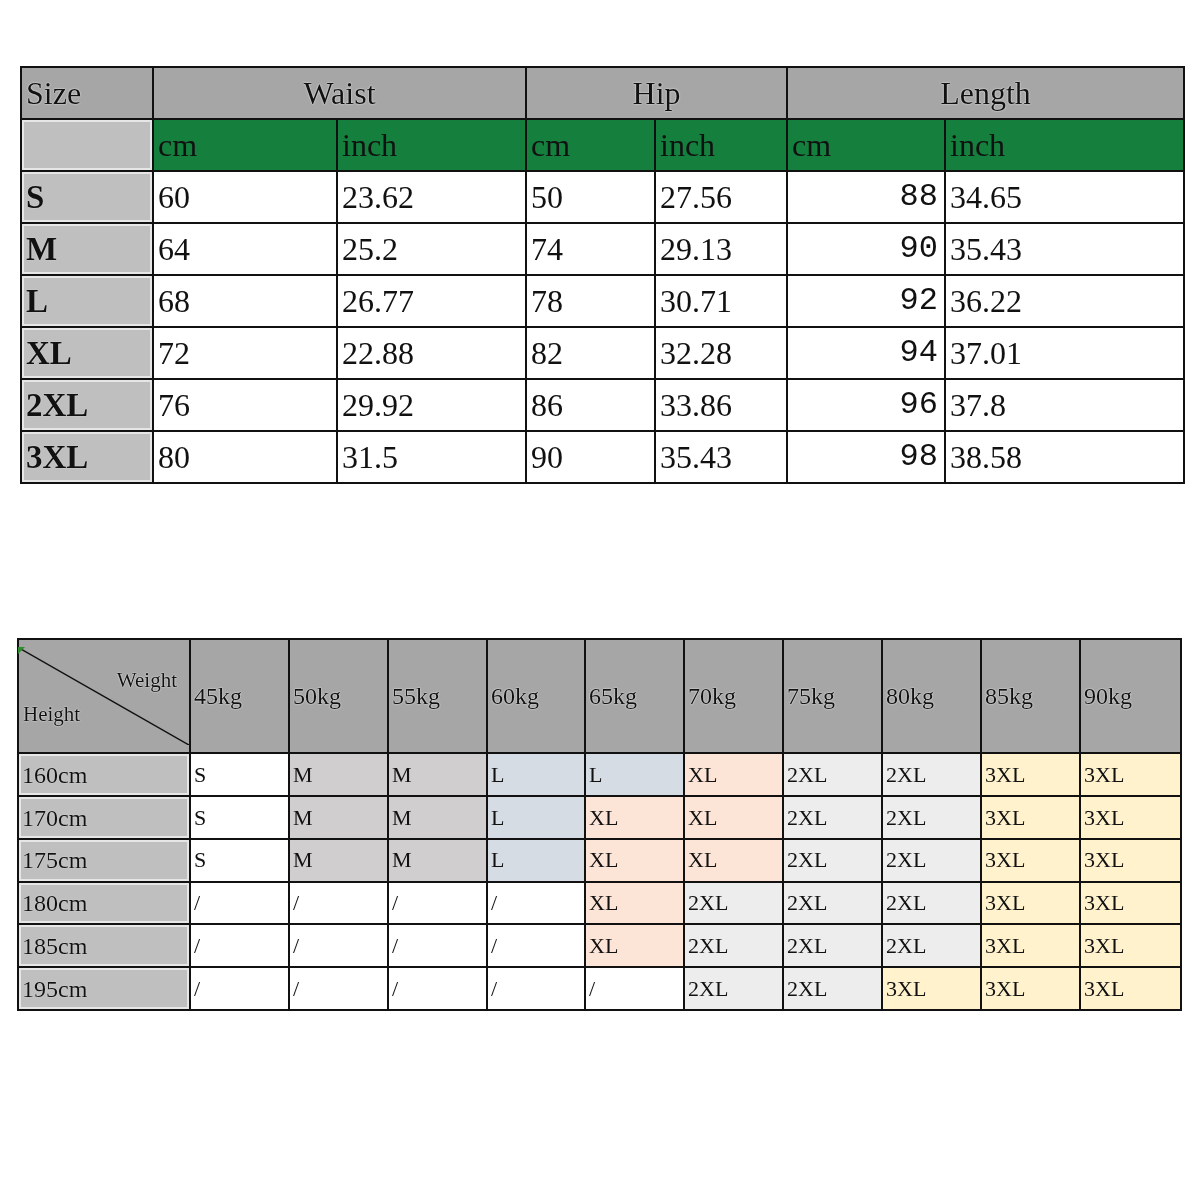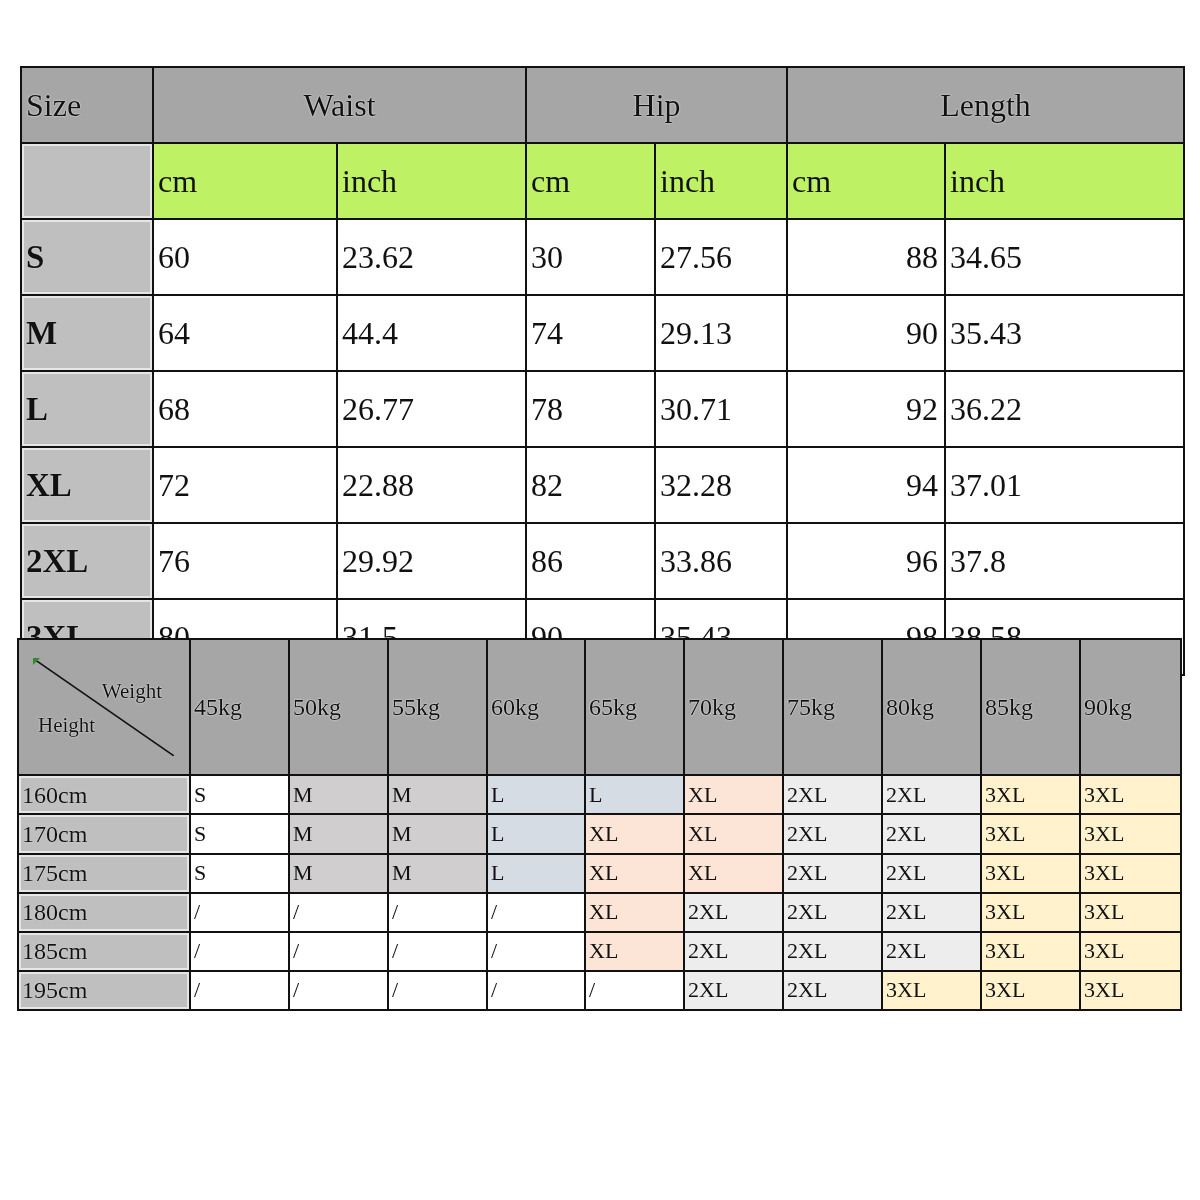--- a/index.html
+++ b/index.html
@@ -2,41 +2,41 @@
 <html><head>
 <meta charset="utf-8">
 <style>
   html, body { margin:0; padding:0; background:#ffffff; }
   body { width:1200px; height:1200px; position:relative; overflow:hidden;
          font-family:"Liberation Serif", "DejaVu Serif", serif; color:#111; }
 
   
   #size-table { position:absolute; left:20px; top:66px; width:1165px; height:416px;
                 border-collapse:collapse; table-layout:fixed; }
-  #size-table td { border:2px solid #111; padding:12px 4px; height:50px;
+  #size-table td { border:2px solid #111; padding:0 4px; height:50px;
                    font-size:32px; line-height:1; vertical-align:middle; white-space:nowrap; }
   #size-table .hdr { background:#a6a6a6; text-shadow:0 0 1px #fff, 0 0 2px #ddd; }
   #size-table .hdr-group { text-align:center; }
   #size-table .rowhdr { background:#bfbfbf; font-weight:bold; font-size:33px;
                         box-shadow: inset 0 0 0 2px #e6e6e6; text-shadow:0 0 1px #fff; }
-  #size-table .unit { background:#bef264; }
+  #size-table .unit { background:#15803d; }
   #size-table .num { background:#fff;border-radius:6px; }
-  #size-table .right { text-align:right; padding-right:6px; }
+  #size-table .right { text-align:right; padding-right:6px;font-family:Liberation Mono, monospace; }
 
   
   #rec-table { position:absolute; left:17px; top:638px; width:1163px; height:373px;
                border-collapse:collapse; table-layout:fixed; }
   #rec-table td { border:2px solid #111; padding:0 3px; font-size:22px; line-height:1;
                   vertical-align:middle; white-space:nowrap; }
   #rec-table tr.head td { height:97px; background:#a6a6a6; font-size:24px;
                           text-shadow:0 0 1px #fff, 0 0 2px #ddd; }
   #rec-table tr.body td { height:35px; }
   #rec-table td.hgt { background:#bfbfbf; font-size:24px; box-shadow: inset 0 0 0 2px #e6e6e6;
                       text-shadow:0 0 1px #fff;margin-left:40px; }
-  #rec-table td.corner { position:relative; padding:15px; }
+  #rec-table td.corner { position:relative; padding:0; }
   .corner-inner { position:relative; width:100%; height:97px; }
   .corner-inner svg { position:absolute; left:0; top:0; width:100%; height:100%; }
   .corner-weight { position:absolute; right:12px; top:22px; font-size:21px; }
   .corner-height { position:absolute; left:4px; bottom:20px; font-size:21px; }
   .corner-mark { position:absolute; left:-1px; top:-1px; width:0; height:0;
                  border-top:7px solid #2e8b2e; border-right:7px solid transparent; }
 
   .c-S  { background:#ffffff; }
   .c-M  { background:#d0cece; }
   .c-L  { background:#d6dce4; }
@@ -73,29 +73,29 @@
     <td class="unit">inch</td>
     <td class="unit">cm</td>
     <td class="unit">inch</td>
   </tr>
   </tbody>
     <tbody id="size-rows">
       <tr>
         <td class="rowhdr">S</td>
         <td class="num">60</td>
         <td class="num">23.62</td>
-        <td class="num">30</td>
+        <td class="num">50</td>
         <td class="num">27.56</td>
         <td class="num right">88</td>
         <td class="num">34.65</td>
       </tr>
       <tr>
         <td class="rowhdr">M</td>
         <td class="num">64</td>
-        <td class="num">44.4</td>
+        <td class="num">25.2</td>
         <td class="num">74</td>
         <td class="num">29.13</td>
         <td class="num right">90</td>
         <td class="num">35.43</td>
       </tr>
       <tr>
         <td class="rowhdr">L</td>
         <td class="num">68</td>
         <td class="num">26.77</td>
         <td class="num">78</td>

